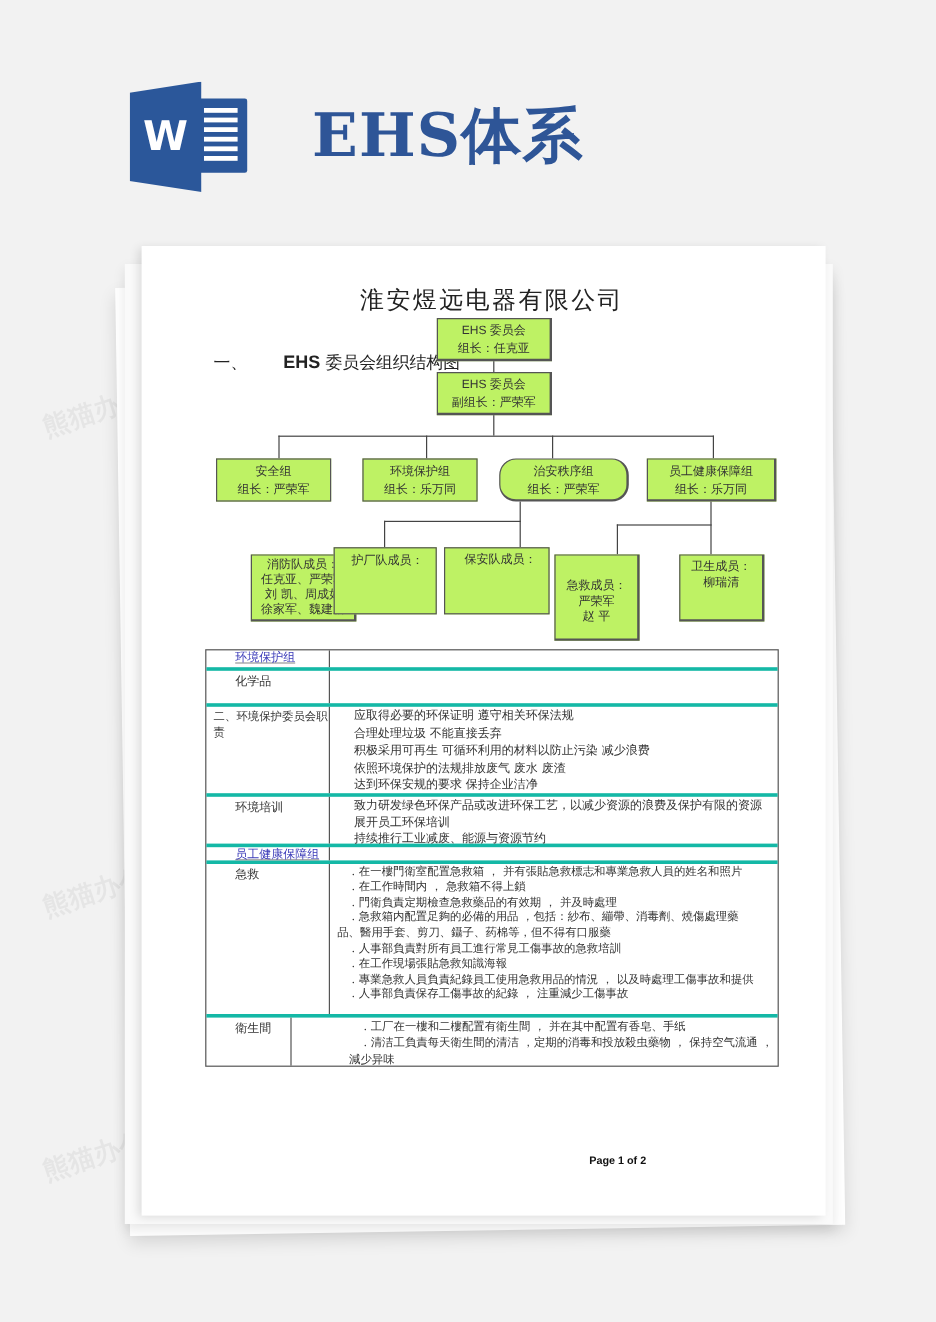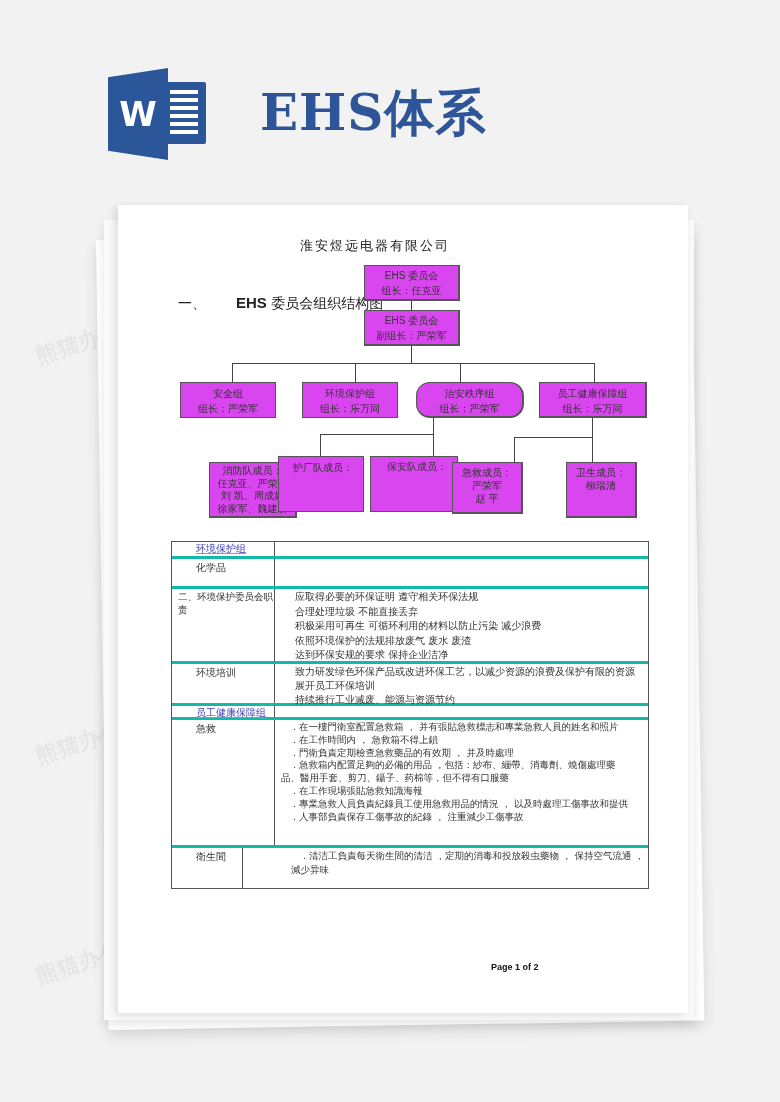--- a/index.html
+++ b/index.html
@@ -39,27 +39,27 @@
   }
   .sheet-mid {
     position: absolute; left: 104px; top: 220px; width: 590px; height: 800px;
     background: #fafafa; box-shadow: 0 4px 10px rgba(0,0,0,0.1);
   }
   .page {
     position: absolute; left: 118px; top: 205px; width: 570px; height: 808px;
     background: #fff; box-shadow: -3px 2px 8px rgba(0,0,0,0.12);
   }
 
-  .company { position: absolute; left: 300px; top: 237px; font-size: 13px; letter-spacing: 2px; color: #222; }
+  .company { position: absolute; left: 300px; top: 237px; font-size: 20px; letter-spacing: 2px; color: #222; }
   .section1 { position: absolute; left: 178px; top: 294px; font-size: 14px; color: #222; }
   .section1 .num { margin-right: 30px; }
   .section1 .ehs { font-family: "Liberation Sans", sans-serif; font-weight: bold; font-size: 15px; }
 
   .box {
-    position: absolute; border: 1px solid #555; background: #d946ef;
+    position: absolute; border: 1px solid #555; background: #bef264;
     font-size: 10px; line-height: 15px; text-align: center; color: #333;
   }
   .box .sans { font-family: "Liberation Sans", sans-serif; }
   .box.thick { border-width: 1px 2px 2px 1px; }
   .ln { position: absolute; background: #444; }
 
   
   .tbl { position: absolute; left: 171px; top: 541px; width: 478px; border: 1px solid #555; }
   .row { display: flex; border-top: 3px solid #14b8a6; }
   .row:first-child { border-top: none; }
@@ -157,21 +157,21 @@
   <div>任克亚、严荣军</div>
   <div>刘 凯、周成如</div>
   <div>徐家军、魏建新</div>
 </div>
 <div class="box" style="left:278px;top:456px;width:86px;height:56px;text-align:left;padding:3px 0 0 14px;">
   <div>护厂队成员：</div>
 </div>
 <div class="box" style="left:370px;top:456px;width:88px;height:56px;text-align:left;padding:2px 0 0 16px;">
   <div>保安队成员：</div>
 </div>
-<div class="box thick" style="left:452px;top:462px;width:71px;height:52px;padding-top:3px;line-height:13px;">
+<div class="box thick" style="left:462px;top:462px;width:71px;height:72px;padding-top:19px;line-height:13px;">
   <div>急救成员：</div>
   <div>严荣军</div>
   <div>赵 平</div>
 </div>
 <div class="box thick" style="left:566px;top:462px;width:71px;height:56px;padding-top:3px;line-height:13px;">
   <div>卫生成员：</div>
   <div>柳瑞清</div>
 </div>
 
 <div class="tbl">
@@ -205,27 +205,29 @@
     <div class="c2"></div>
   </div>
   <div class="row" style="height:128px;">
     <div class="c1">急救</div>
     <div class="c2" style="line-height:12.8px;font-size:9.5px;padding-left:6px;">
       <div class="line ind12">. 在一樓門衛室配置急救箱 ，  并有張貼急救標志和專業急救人員的姓名和照片</div>
       <div class="line ind12">. 在工作時間内 ，  急救箱不得上鎖</div>
       <div class="line ind12">. 門衛負責定期檢查急救藥品的有效期 ，  并及時處理</div>
       <div class="line ind12">.   急救箱内配置足夠的必備的用品   ，包括：紗布、繃帶、消毒劑、燒傷處理藥</div>
       <div class="line">品、醫用手套、剪刀、鑷子、药棉等，但不得有口服藥</div>
+      <div class="line ind12">.   人事部負責對所有員工進行常見工傷事故的急救培訓</div>
       <div class="line ind12">. 在工作現場張貼急救知識海報</div>
       <div class="line ind12">. 專業急救人員負責紀錄員工使用急救用品的情況 ，  以及時處理工傷事故和提供</div>
       <div class="line ind12">.   人事部負責保存工傷事故的紀錄 ，  注重減少工傷事故</div>
     </div>
   </div>
   <div class="row" style="height:43px;gap:42px;">
     <div class="c1">衛生間</div>
     <div class="c2" style="font-size:9.5px;padding-left:6px;">
+      <div class="line ind12">.   工厂在一樓和二樓配置有衛生間 ，  并在其中配置有香皂、手纸</div>
       <div class="line ind12">. 清洁工負責每天衛生間的清洁   ，定期的消毒和投放殺虫藥物 ，  保持空气流通 ，</div>
       <div class="line">減少异味</div>
     </div>
   </div>
 </div>
 
 <div class="pagenum">Page 1 of 2</div>
 
 </body></html>

